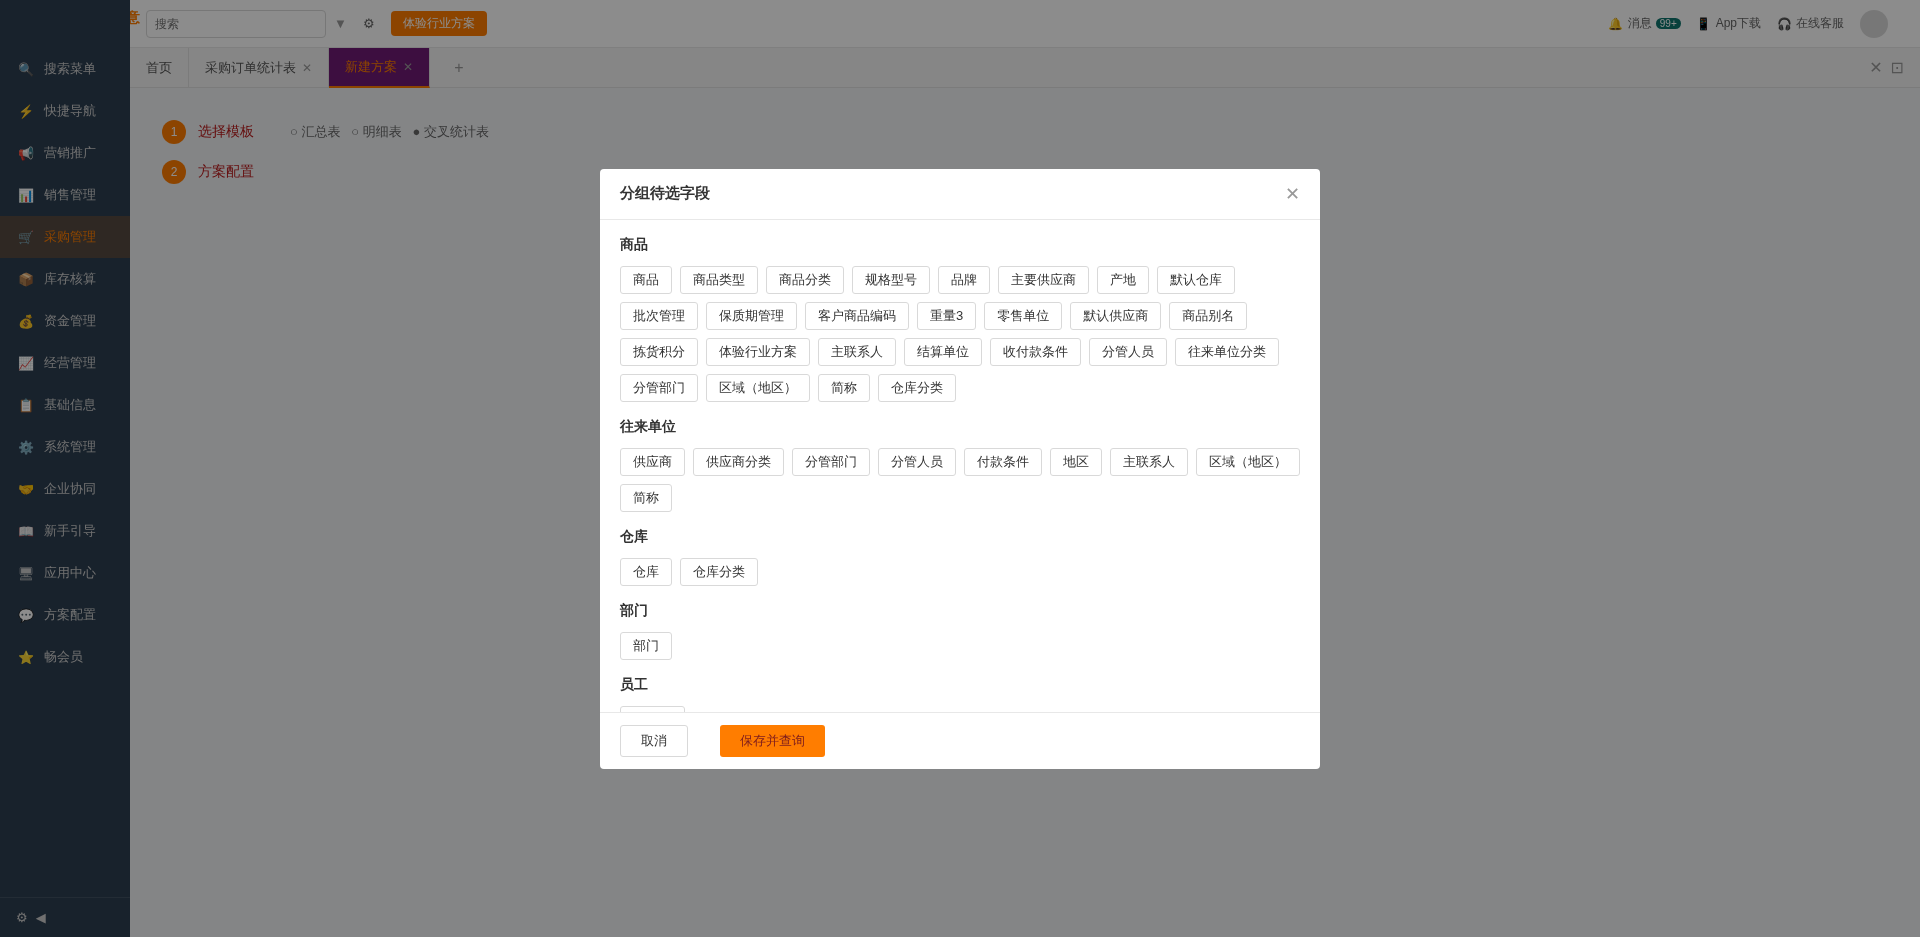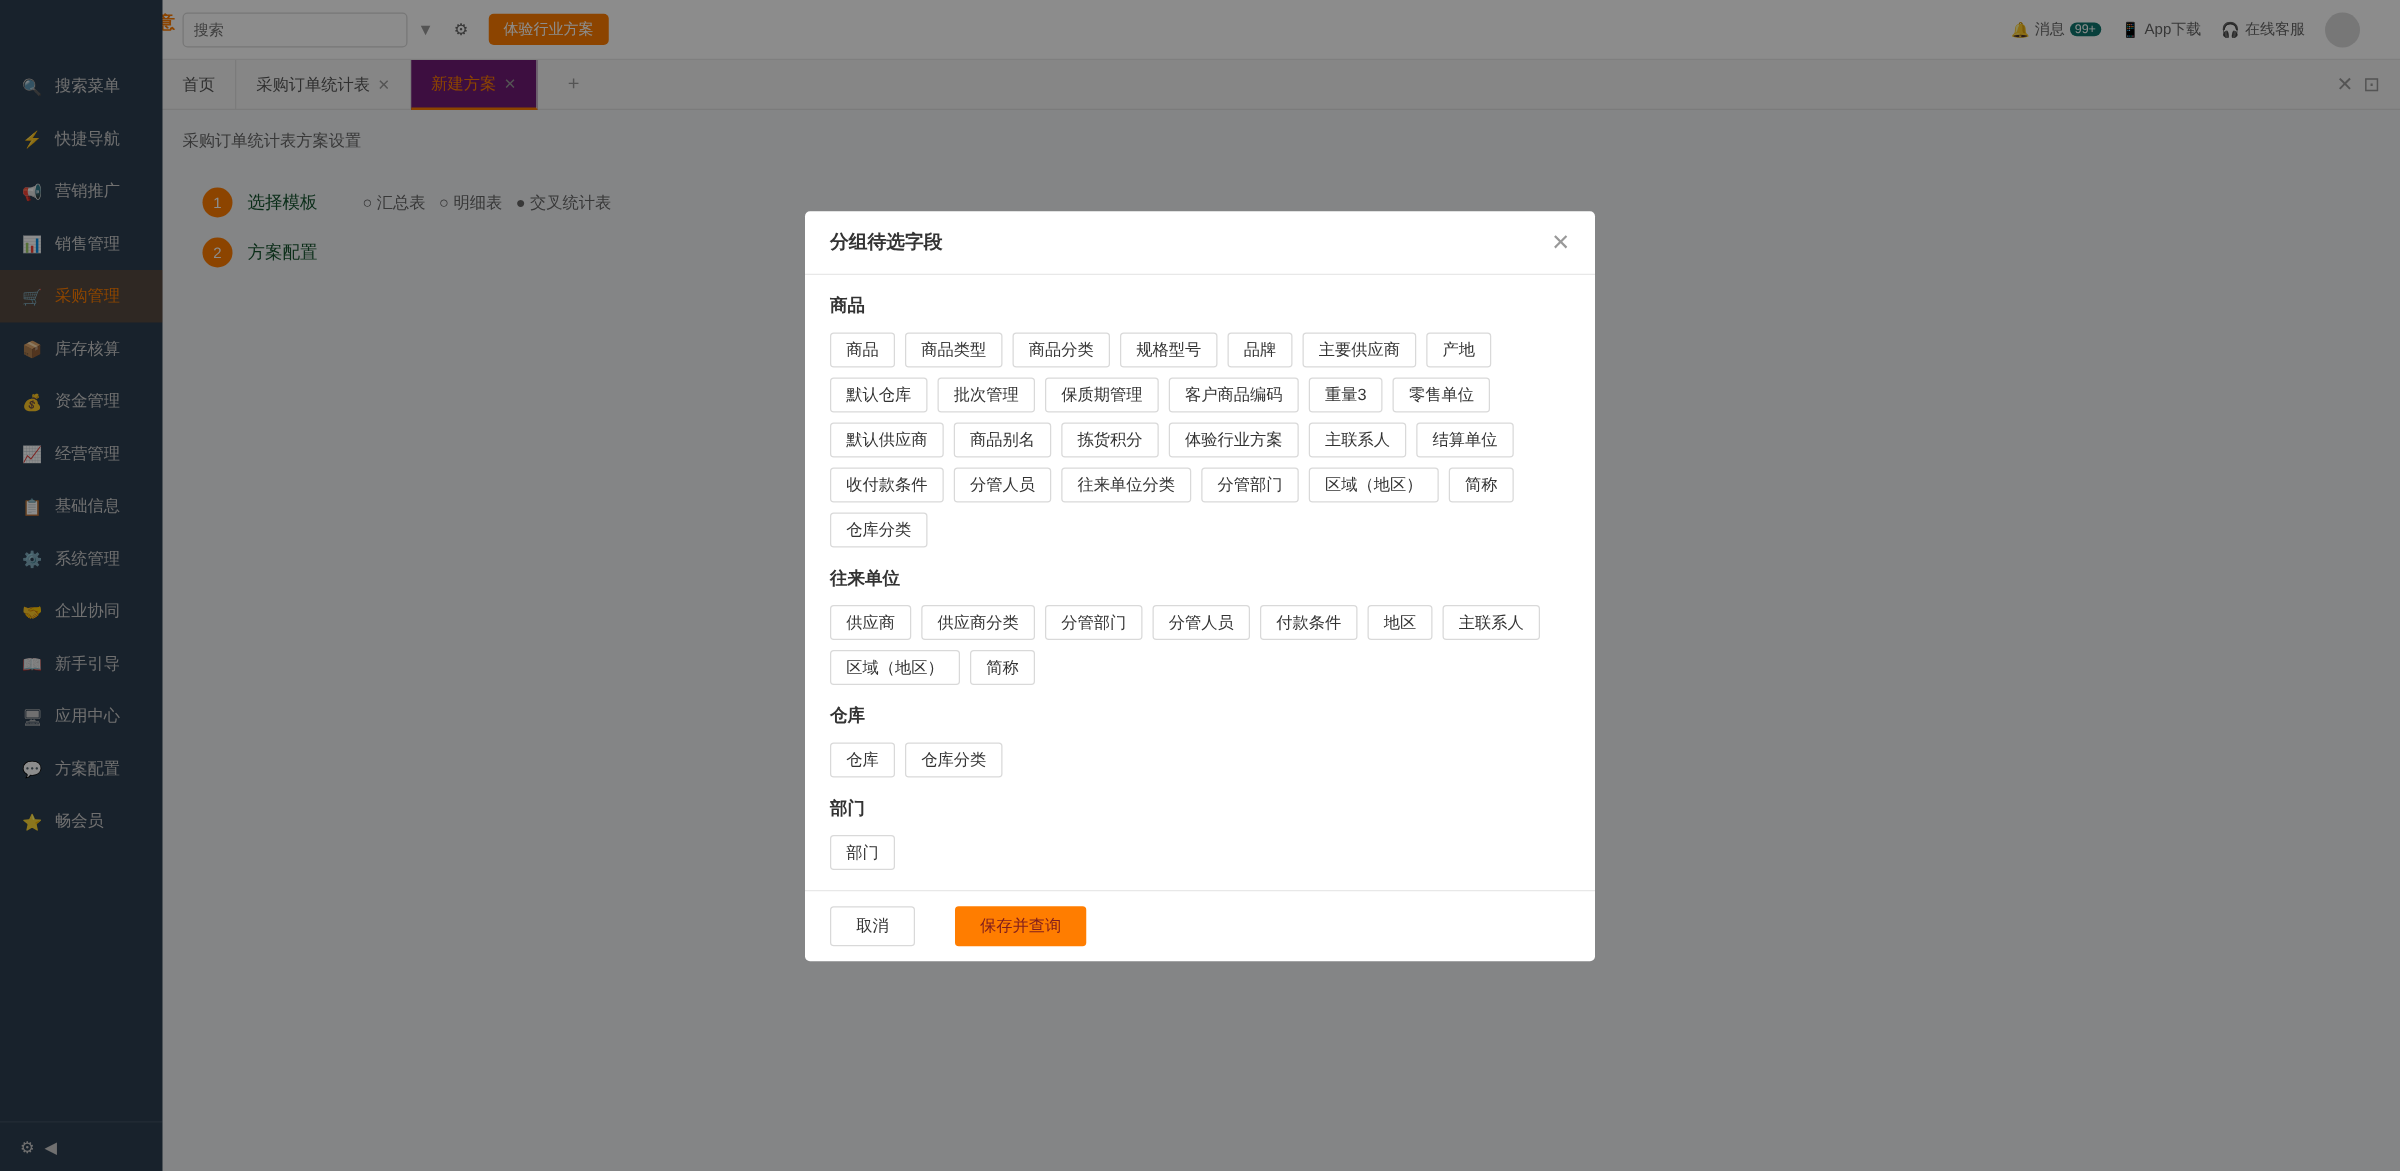--- a/index.html
+++ b/index.html
@@ -34,21 +34,21 @@
     .sidebar-item-icon { width: 20px; text-align: center; }
     .sidebar-bottom { margin-top: auto; display: flex; align-items: center; gap: 8px; padding: 12px 16px; border-top: 1px solid rgba(255,255,255,0.1); }
     .sidebar-bottom-icon { color: #ccc; cursor: pointer; }
 
     
     .main { margin-left: 130px; margin-top: 88px; padding: 16px; }
     .page-title { color: #666; font-size: 13px; margin-bottom: 12px; }
 
     
     .modal-overlay { position: fixed; top: 0; left: 0; right: 0; bottom: 0; background: rgba(0,0,0,0.45); z-index: 200; display: flex; align-items: center; justify-content: center; }
-    .modal { background: #fff; border-radius: 4px; width: 632px; max-height: 600px; position: relative; display: flex; flex-direction: column; }
+    .modal { background: #fff; border-radius: 4px; width: 720px; max-height: 600px; position: relative; display: flex; flex-direction: column; }
     .modal-header { display: flex; align-items: center; justify-content: space-between; padding: 14px 20px; border-bottom: 1px solid #e8e8e8; }
     .modal-title { font-size: 15px; font-weight: 600; color: #333; }
     .modal-close { cursor: pointer; color: #999; font-size: 18px; }
     .modal-body { padding: 16px 20px; overflow-y: auto; flex: 1; }
     .modal-footer { padding: 12px 20px; display: flex; gap: 8px; border-top: 1px solid #e8e8e8; }
 
     
     .section-title { font-size: 14px; font-weight: 600; color: #333; margin-bottom: 12px; margin-top: 16px; }
     .section-title:first-child { margin-top: 0; }
     .field-grid { display: flex; flex-wrap: wrap; gap: 8px; margin-bottom: 4px; }
@@ -59,21 +59,21 @@
     .modal-body::-webkit-scrollbar-thumb { background: #ccc; border-radius: 3px; }
 
     
     .btn-cancel { border: 1px solid #d9d9d9; background: #fff; color: #333; padding: 6px 20px; border-radius: 3px; cursor: pointer; font-size: 13px; }
     .btn-save { background: #ff7d00; color: #7f1d1d; border: none; padding: 6px 20px; border-radius: 3px; cursor: pointer; font-size: 13px; margin-left: 24px; }
 
     
     .bg-content { padding: 16px; }
     .step-row { display: flex; align-items: center; gap: 12px; margin-bottom: 16px; }
     .step-badge { width: 24px; height: 24px; background: #ff7d00; color: white; border-radius: 50%; display: flex; align-items: center; justify-content: center; font-size: 12px; }
-    .step-label { font-size: 14px; color: #14532d; }
+    .step-label { font-size: 14px; color: #b91c1c; }
   </style>
 </head>
 <body>
 
 <div class="topbar">
   <div class="topbar-logo">
     <div class="logo-icon">牛</div>
     <div style="display:flex;flex-direction:column;line-height:1.2">
       <span class="logo-text">畅捷通好生意</span>
       <span style="font-size:10px;color:#999">标准版</span>
@@ -188,21 +188,20 @@
       </div>
     </div>
   <span class="tab-add">+</span>
   <div style="margin-left:auto;display:flex;align-items:center;gap:8px;padding-right:16px">
     <span style="color:#999;cursor:pointer;font-size:16px">✕</span>
     <span style="color:#999;cursor:pointer;font-size:16px">⊡</span>
   </div>
 </div>
 
 <div class="main">
-  <div class="page-title">采购订单统计表方案设置</div>
   <div class="bg-content">
     <div class="step-row">
       <div class="step-badge">1</div>
       <span class="step-label">选择模板</span>
       <span style="color:#666;font-size:13px;margin-left:24px">○ 汇总表 &nbsp; ○ 明细表 &nbsp; ● 交叉统计表</span>
     </div>
     <div class="step-row">
       <div class="step-badge">2</div>
       <span class="step-label">方案配置</span>
     </div>

